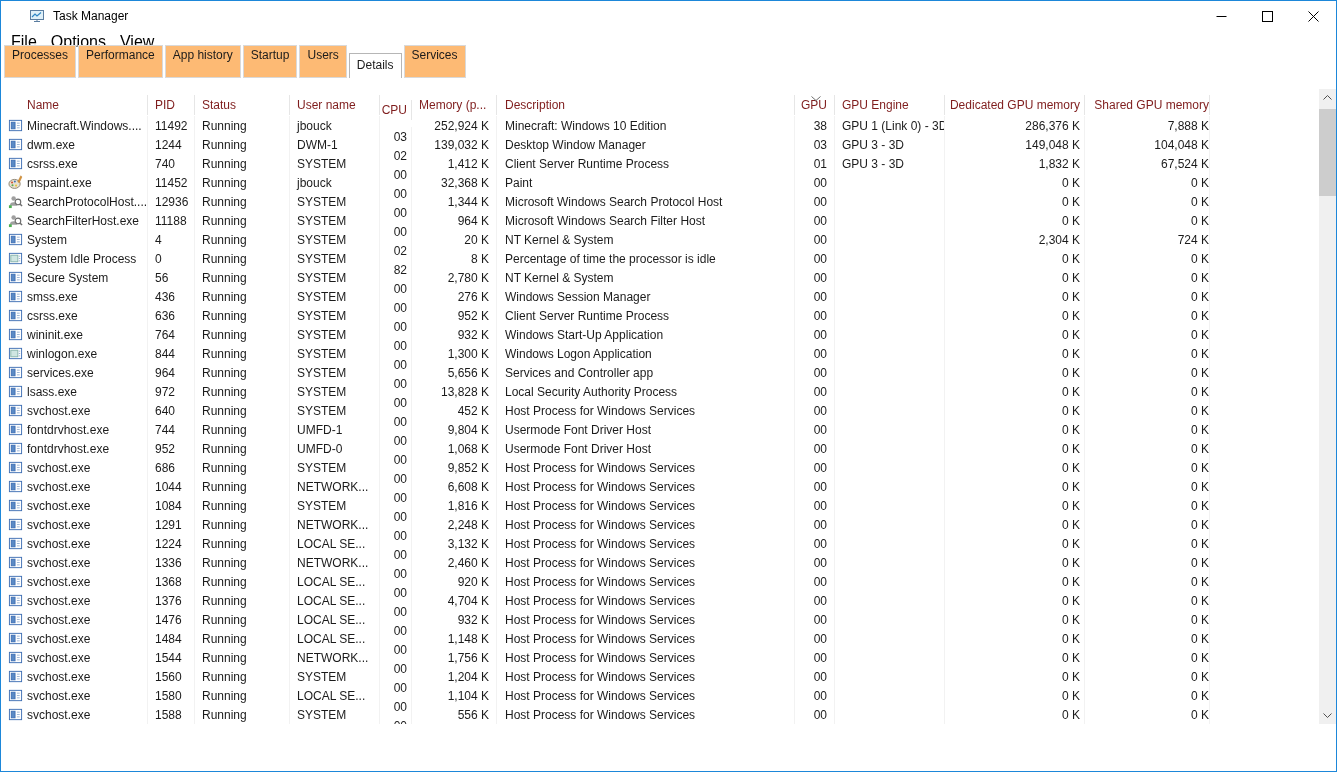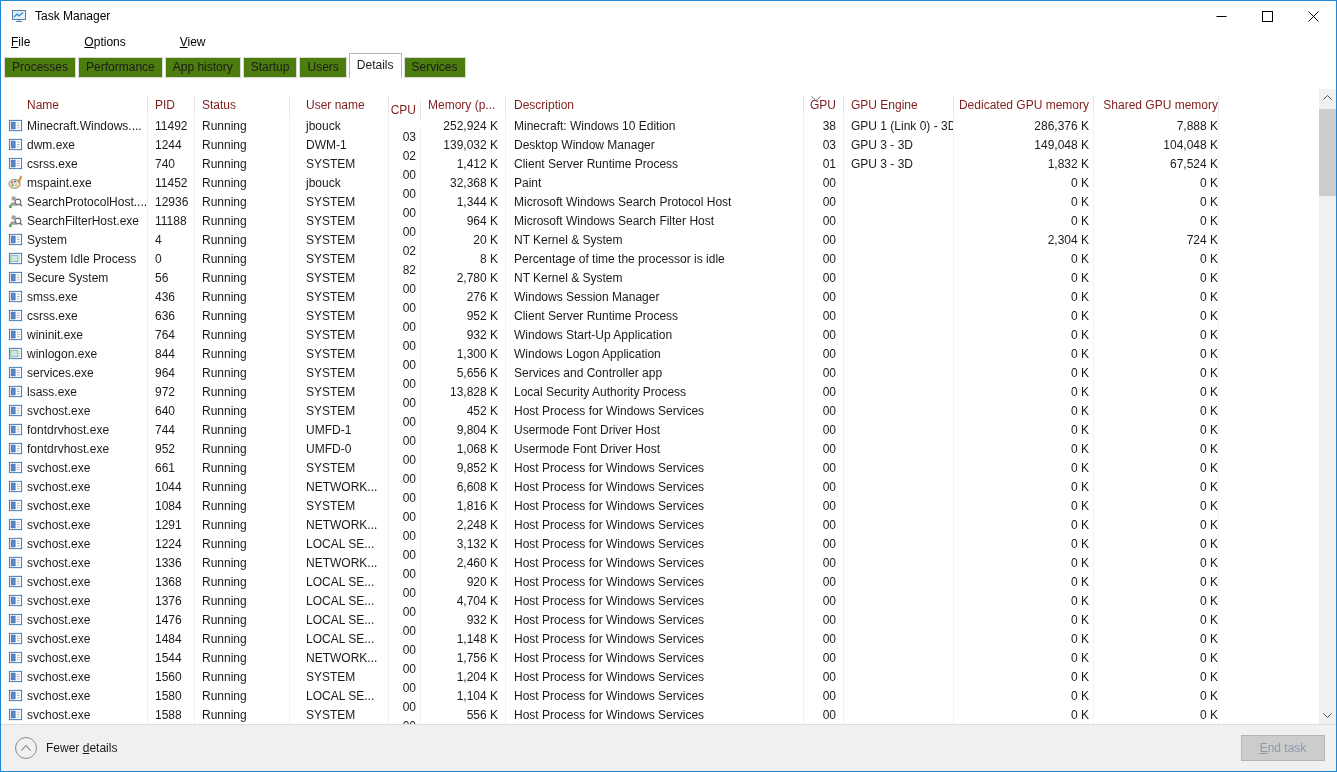--- a/index.html
+++ b/index.html
@@ -1,48 +1,48 @@
 <!DOCTYPE html>
 <html><head>
 <meta charset="utf-8">
 <style>
   * { margin:0; padding:0; box-sizing:border-box; }
   html,body { width:1337px; height:772px; font-family:"Liberation Sans", sans-serif; background:#fff; }
   .window { width:1337px; height:772px; border:1px solid #1d87d9; background:#fff; display:flex; flex-direction:column; overflow:hidden; }
 
   
-  .titlebar { height:30px; display:flex; align-items:center; flex-shrink:0; }
+  .titlebar { height:30px; display:flex; align-items:center; flex-shrink:0;padding-left:18px; }
   .tb-icon { width:16px; height:16px; margin:0 8px 0 10px; }
   .tb-title { font-size:12px; color:#000; }
   .tb-spacer { flex:1; }
   .tb-btn { width:46px; height:30px; display:flex; align-items:center; justify-content:center; cursor:default; }
 
   
-  .menubar { height:22px; display:flex; align-items:center; padding-left:3px; flex-shrink:0; font-size:12px; color:#000;gap:40px; }
+  .menubar { height:22px; display:flex; align-items:center; padding-left:3px; flex-shrink:0; font-size:16px; color:#000; }
   .menu-item { padding:2px 7px; }
   .menu-item u { text-decoration:underline; }
 
   
   .tabstrip { height:25px; display:flex; align-items:flex-end; padding-left:3px; flex-shrink:0; font-size:12px; }
-  .tab { height:21px; line-height:19px; padding:0 7px; background:#4d7c0f; border:1px solid #d9d9d9; margin-right:2px; color:#1b1b1b; white-space:nowrap; }
+  .tab { height:33px; line-height:19px; padding:0 7px; background:#fdba74; border:1px solid #d9d9d9; margin-right:2px; color:#1b1b1b; white-space:nowrap; }
   .tab.selected { height:25px; line-height:23px; background:#fff; border-color:#b6b6b6; border-bottom:none; position:relative; z-index:2; }
 
   .tab-gap { height:11px; flex-shrink:0; background:#fff; }
 
   
   .content { position:relative; height:635px; flex-shrink:0; background:#fff; }
   .header-row { height:27px; display:flex; align-items:center; position:relative; font-size:12px; color:#7f1d1d; padding-top:4px;justify-content:flex-end; }
   .rows { height:608px; overflow:hidden; }
   .tr { height:19px; display:flex; font-size:12px; color:#1b1b1b; }
   .td,.th { height:100%; flex-shrink:0; overflow:hidden; white-space:nowrap; border-right:1px solid #f2f2f2; display:flex; align-items:center; }
   .th { border-right:1px solid #e6e6e6; height:20px; }
   .c-name{width:147px; padding-left:7px;}
   .c-pid{width:47px; padding-left:7px;}
   .c-status{width:95px; padding-left:7px;}
-  .c-user{width:90px; padding-left:7px;margin-left:9px;}
+  .c-user{width:90px; padding-left:7px;}
   .c-cpu{width:32px; justify-content:flex-end; padding-right:4px;margin-top:11px;}
   .c-mem{width:85px; justify-content:flex-end; padding-right:7px;}
   .c-desc{width:298px; padding-left:8px;}
   .c-gpu{width:40px; justify-content:flex-end; padding-right:7px;}
   .c-eng{width:110px; padding-left:7px;}
   .c-ded{width:140px; justify-content:flex-end; padding-right:4px;}
   .c-shr{width:125px; justify-content:flex-end; }
   .c-fill{flex:1; border-right:none;}
   .th.c-name{ padding-left:26px; }
   .th.c-mem{ justify-content:flex-start; padding-left:7px; }
@@ -596,21 +596,21 @@
               <svg width="15" height="15" viewBox="0 0 16 16">
                 <rect x="1.5" y="2.5" width="13" height="11" fill="#fff" stroke="#3f6fb4"></rect>
                 <rect x="3.5" y="4.5" width="4" height="7" fill="#5b8ac5" stroke="#3f6fb4"></rect>
                 <line x1="9.5" y1="5.5" x2="12.5" y2="5.5" stroke="#9ab2d4"></line>
                 <line x1="9.5" y1="8" x2="12.5" y2="8" stroke="#9ab2d4"></line>
                 <line x1="9.5" y1="10.5" x2="12.5" y2="10.5" stroke="#9ab2d4"></line>
               </svg>
             </span>
             <span class="nm">svchost.exe</span>
           </div>
-    <div class="td c-pid">661</div>
+    <div class="td c-pid">686</div>
     <div class="td c-status">Running</div>
     <div class="td c-user">SYSTEM</div>
     <div class="td c-cpu">00</div>
     <div class="td c-mem">9,852 K</div>
     <div class="td c-desc">Host Process for Windows Services</div>
     <div class="td c-gpu">00</div>
     <div class="td c-eng"></div>
     <div class="td c-ded">0 K</div>
     <div class="td c-shr">0 K</div>
     <div class="td c-fill"></div>
@@ -950,26 +950,14 @@
       </div>
       <div class="vs-thumb"></div>
       <div class="vs-btn vs-down">
         <svg width="9" height="5" viewBox="0 0 9 5">
             <polyline points="0.5,0.5 4.5,4.5 8.5,0.5" fill="none" stroke="#505050"></polyline>
           </svg>
       </div>
     </div>
   </div>
 
-  <div class="footer">
-    <div class="fewer">
-      <span class="circle-icon">
-        <svg width="10" height="6" viewBox="0 0 10 6">
-            <polyline points="0.5,5.5 5,0.5 9.5,5.5" fill="none" stroke="#5f5f5f"></polyline>
-          </svg>
-      </span>
-      <span class="fewer-label">Fewer <u>d</u>etails</span>
-    </div>
-    <span class="foot-spacer"></span>
-    <div class="endtask-btn"><u>E</u>nd task</div>
-  </div>
 
 </div>
 
 </body></html>

